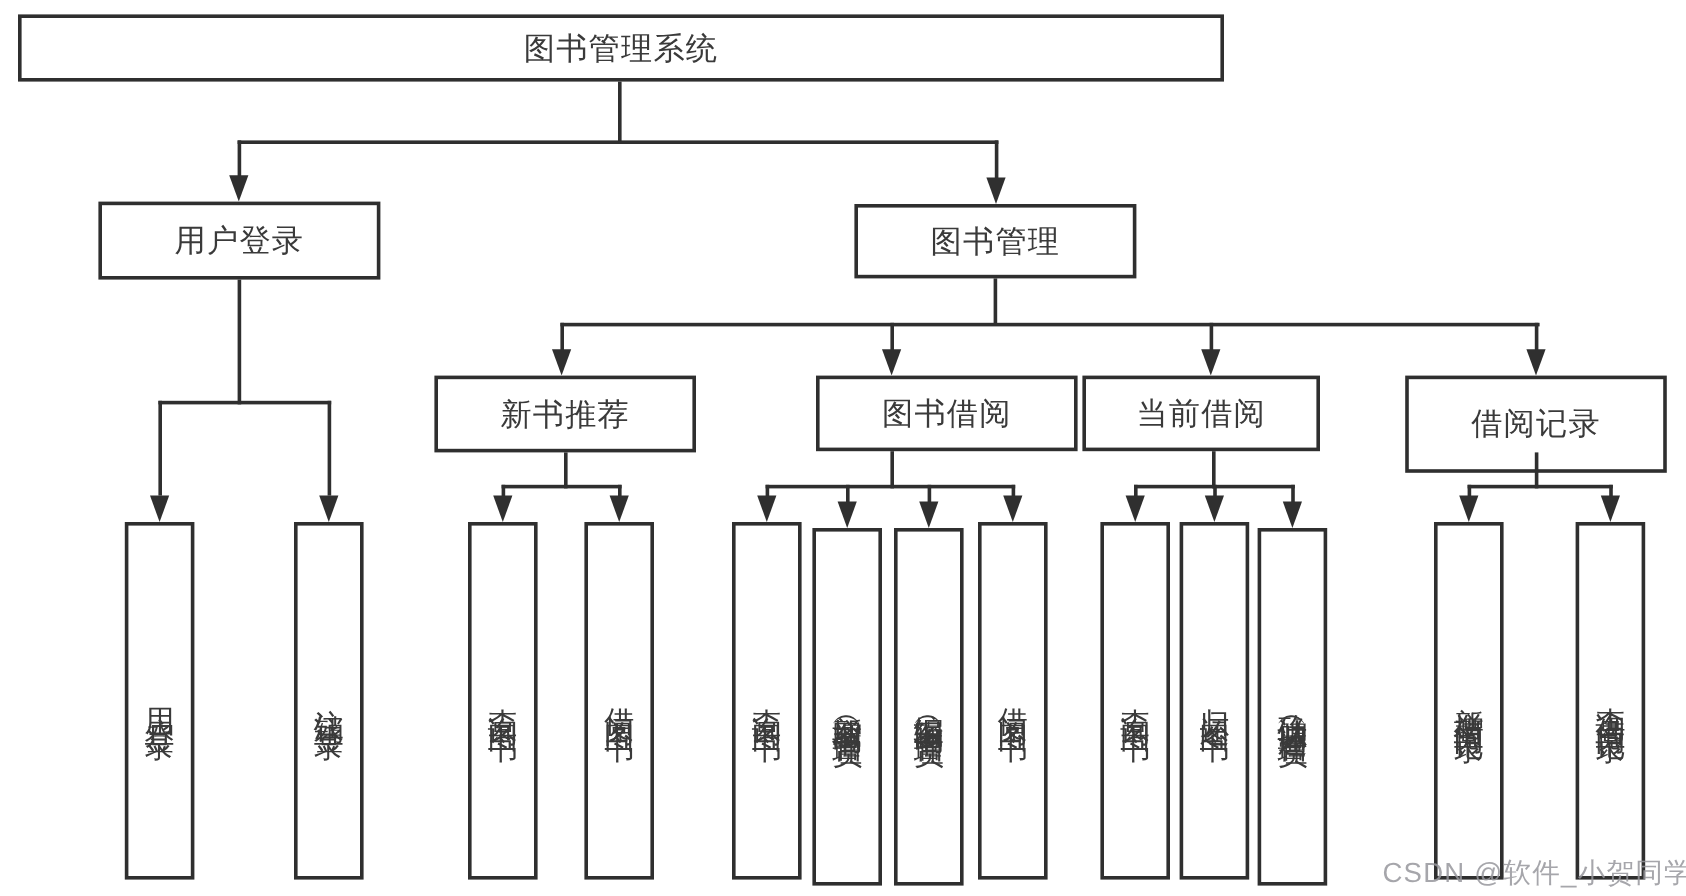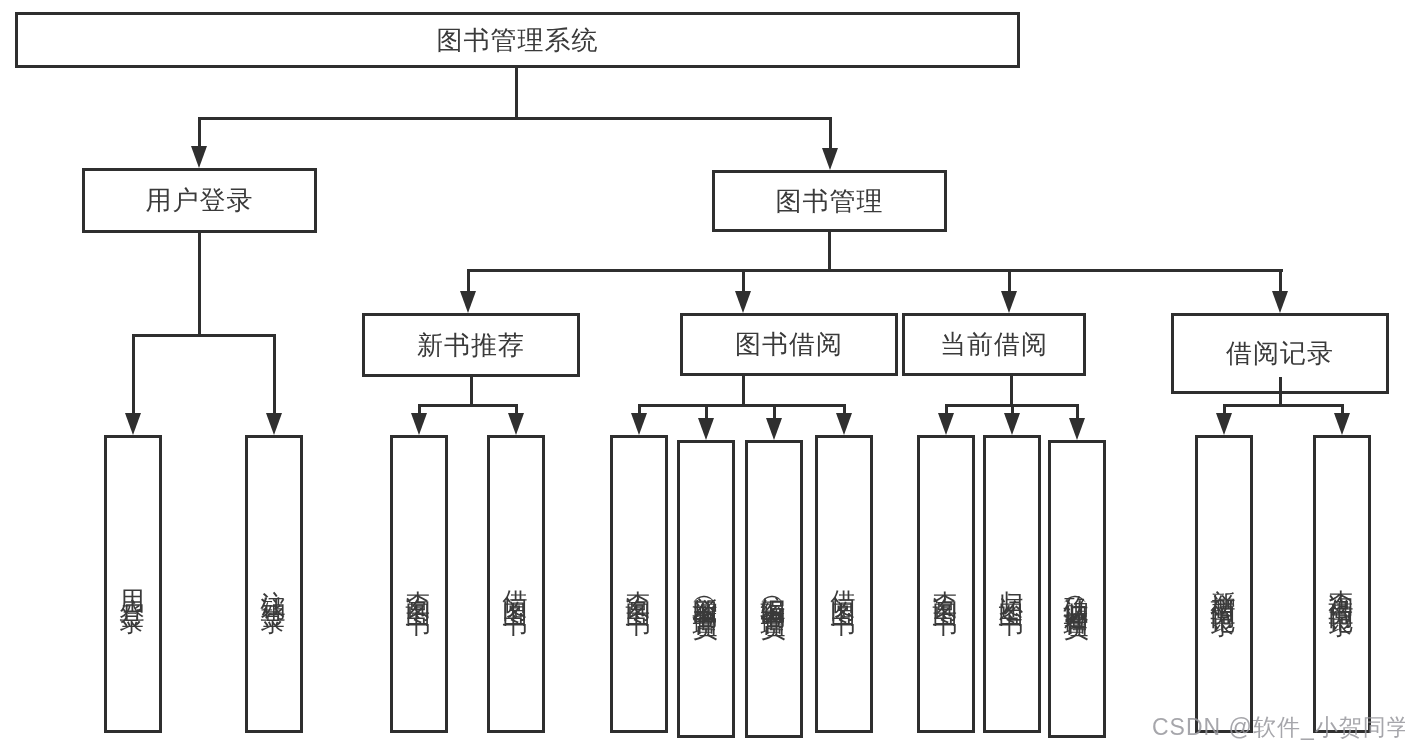--- a/index.html
+++ b/index.html
@@ -63,21 +63,21 @@
   <div class="arrowhead" style="left:460px; top:291px;"></div>
   <div class="line" style="left:742px; top:269px; width:3px; height:24px;"></div>
   <div class="arrowhead" style="left:735px; top:291px;"></div>
   <div class="line" style="left:1008px; top:269px; width:3px; height:24px;"></div>
   <div class="arrowhead" style="left:1001px; top:291px;"></div>
   <div class="line" style="left:1279px; top:269px; width:3px; height:24px;"></div>
   <div class="arrowhead" style="left:1272px; top:291px;"></div>
 
   <div class="node h-node" style="left:362px; top:313px; width:218px; height:64px;">新书推荐</div>
   <div class="node h-node" style="left:632px; top:313px; width:218px; height:63px;margin-left:48px;">图书借阅</div>
-  <div class="node h-node" style="left:902px; top:313px; width:184px; height:63px;">当前借阅</div>
+  <div class="node h-node" style="left:902px; top:313px; width:198px; height:63px;">当前借阅</div>
   <div class="node h-node" style="left:1171px; top:313px; width:218px; height:81px;">借阅记录</div>
 
   <div class="line" style="left:470px; top:377px; width:3px; height:30px;"></div>
   <div class="line" style="left:418px; top:404px; width:100px; height:3px;"></div>
   <div class="line" style="left:418px; top:404px; width:3px; height:11px;"></div>
   <div class="arrowhead" style="left:411px; top:413px;"></div>
   <div class="line" style="left:515px; top:404px; width:3px; height:11px;"></div>
   <div class="arrowhead" style="left:508px; top:413px;"></div>
 
   <div class="line" style="left:742px; top:376px; width:3px; height:31px;"></div>

